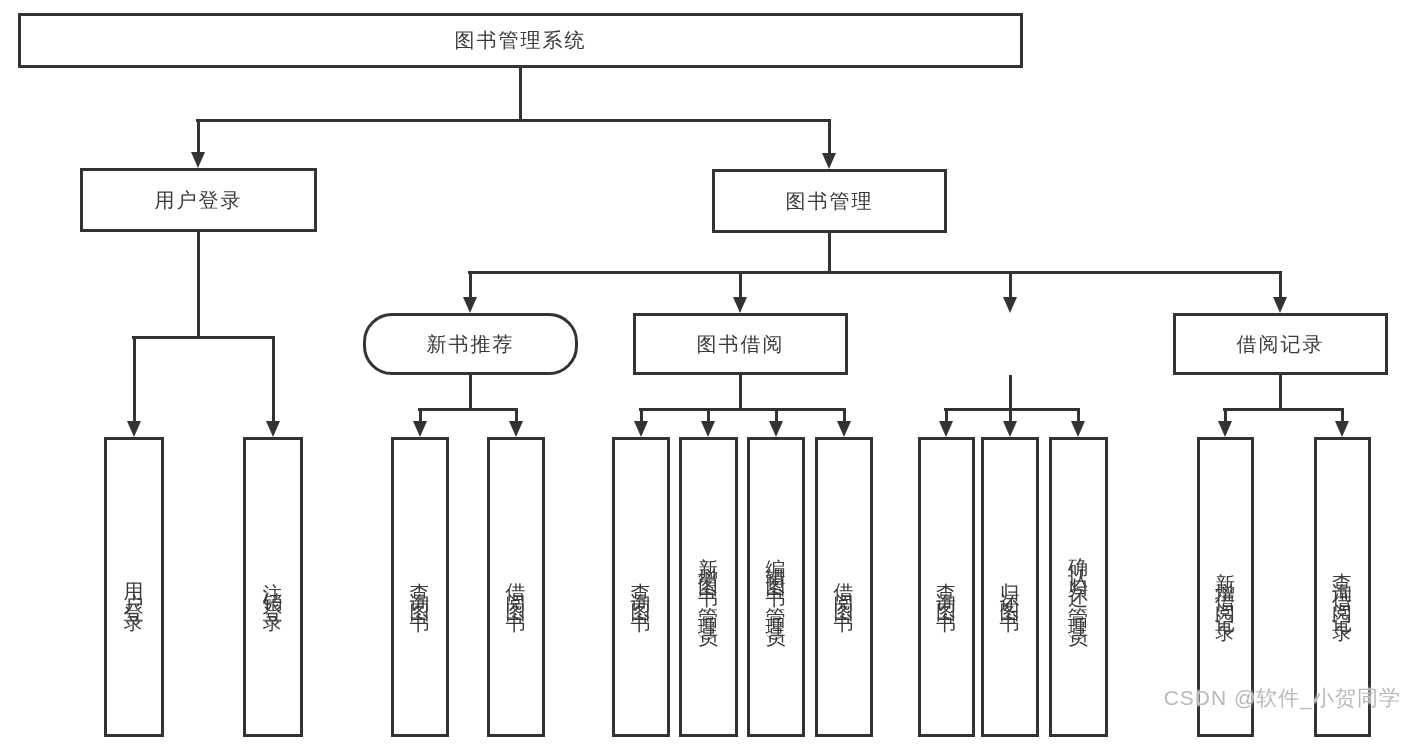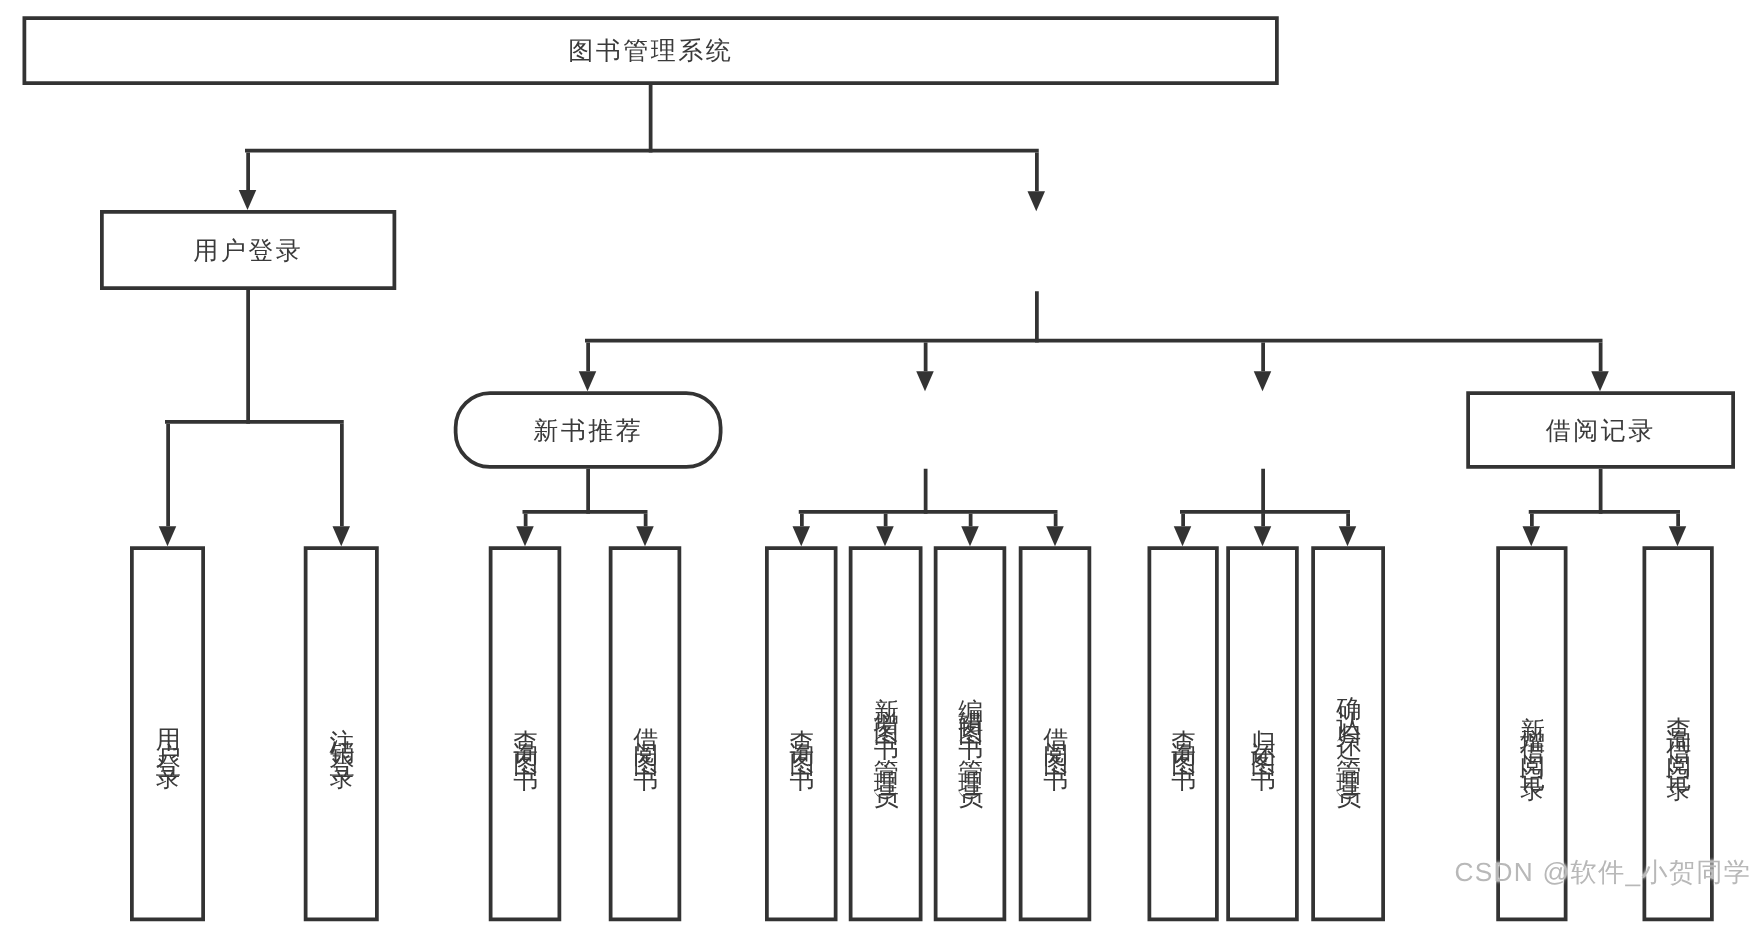--- a/index.html
+++ b/index.html
@@ -136,22 +136,24 @@
       <div class="arrowhead" style="left: 1071px; top: 421px;"></div>
       <div class="vline" style="left: 1223.5px; top: 411px; height: 10px;"></div>
       <div class="arrowhead" style="left: 1218px; top: 421px;"></div>
       <div class="vline" style="left: 1340.5px; top: 411px; height: 10px;"></div>
       <div class="arrowhead" style="left: 1335px; top: 421px;"></div>
     </div>
 
   <div class="box" id="b-root">图书管理系统</div>
 
   <div class="box" id="b-login">用户登录</div>
+  <div class="box" id="b-mgmt">图书管理</div>
 
   <div class="box" id="b-newrec">新书推荐</div>
+  <div class="box" id="b-borrow">图书借阅</div>
   <div class="box" id="b-records">借阅记录</div>
 
   <div class="box vbox leaf" id="v-login1">用户登录</div>
   <div class="box vbox leaf" id="v-logout">注销登录</div>
 
   <div class="box vbox leaf" id="v-nb1">查询图书</div>
   <div class="box vbox leaf" id="v-nb2">借阅图书</div>
 
   <div class="box vbox leaf" id="v-bb1">查询图书</div>
   <div class="box vbox leaf" id="v-bb2">新增图书（管理员）</div>

